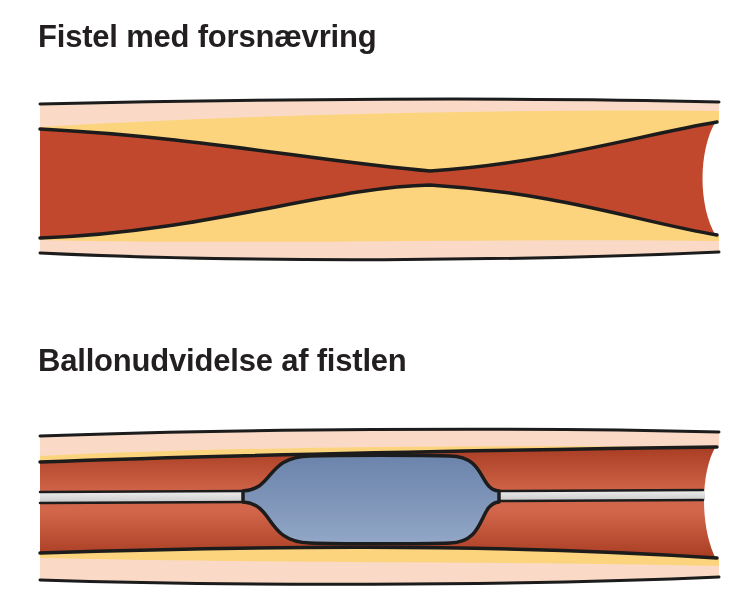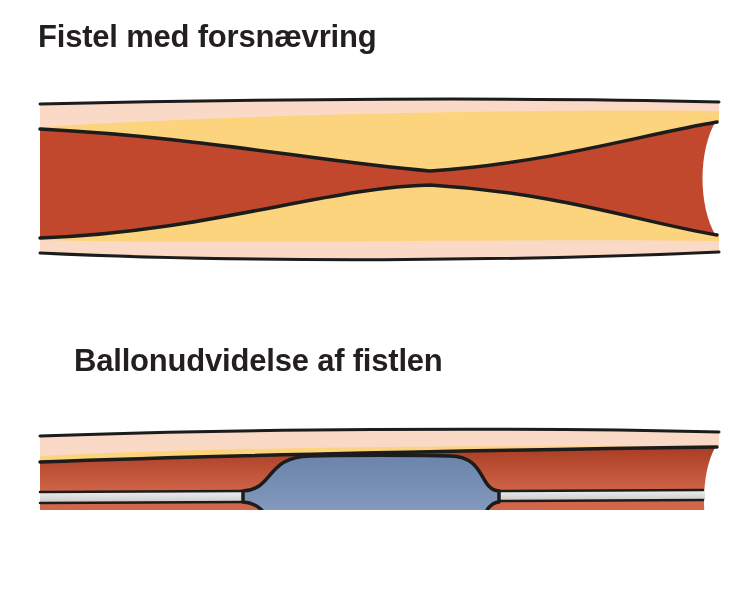--- a/index.html
+++ b/index.html
@@ -3,38 +3,38 @@
 <meta charset="utf-8">
 <style>
   html, body {
     margin: 0;
     padding: 0;
     background: #ffffff;
   }
   .stage {
     position: relative;
     width: 751px;
-    height: 510px;
+    height: 608px;
     background: var(--page-bg, #ffffff);
     overflow: hidden;
     font-family: "Liberation Sans", "DejaVu Sans", sans-serif;
   }
   .fig-title {
     position: absolute;
     left: 38px;
     margin: 0;
     font-size: 31px;
     line-height: 1.05;
     font-weight: bold;
     letter-spacing: -0.2px;
     color: var(--title-text, #231f20);
     white-space: nowrap;
   }
   #title-stenosis   { top: 21px; }
-  #title-angioplasty{ top: 345px; margin-left: 36px; }
+  #title-angioplasty{ top: 345px; }
   .fig-svg {
     position: absolute;
     left: 0;
     display: block;
   }
   #svg-stenosis    { top: 88px; }
   #svg-angioplasty { top: 420px; }
   .outline-stroke {
     fill: none;
     stroke: var(--outline, #1c1c1c);

